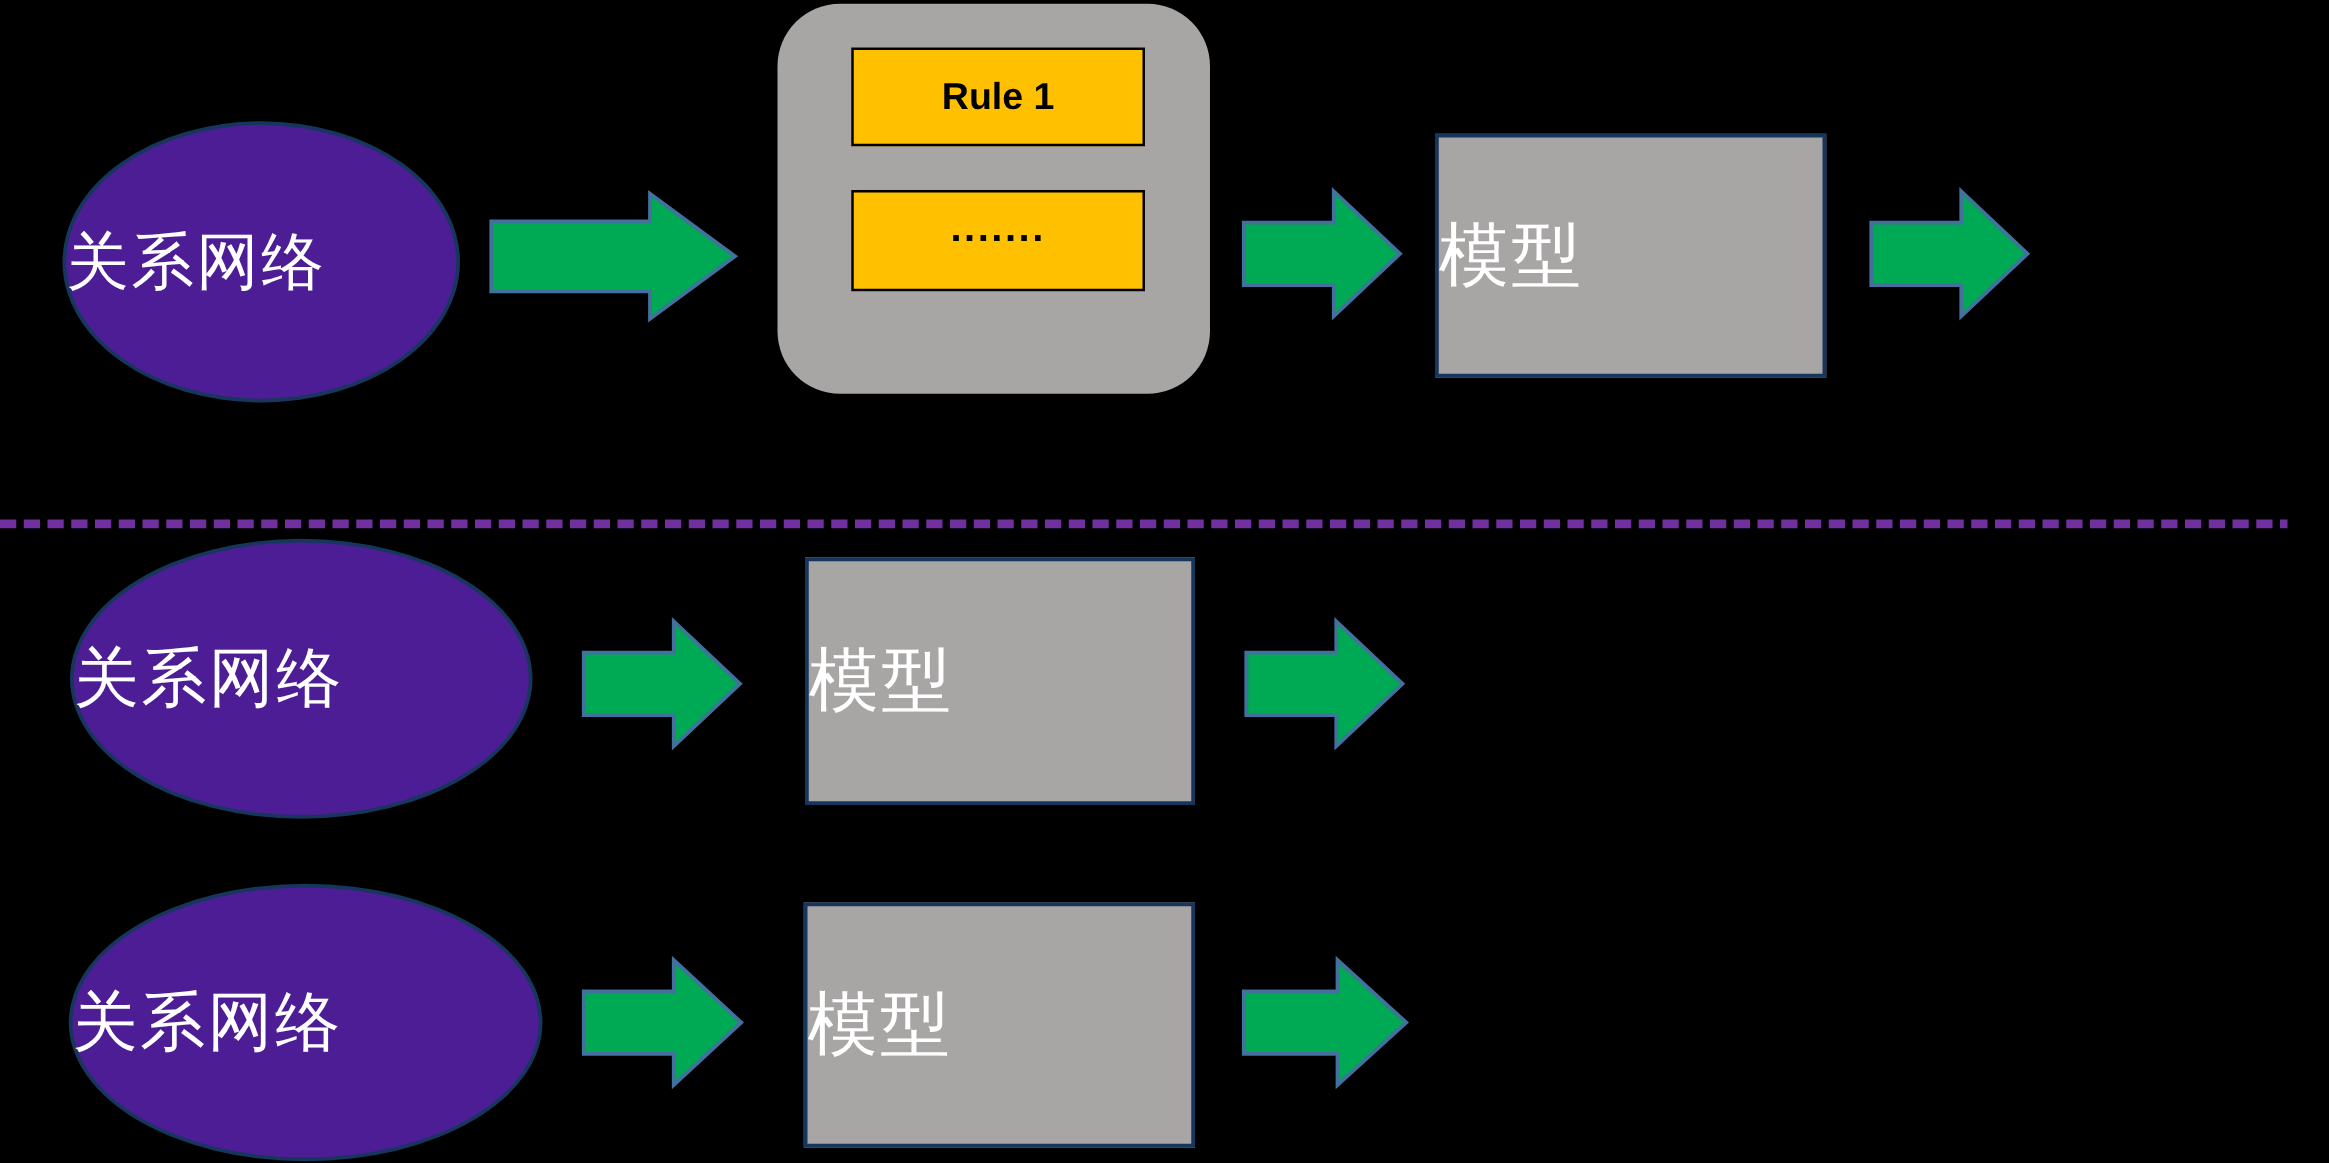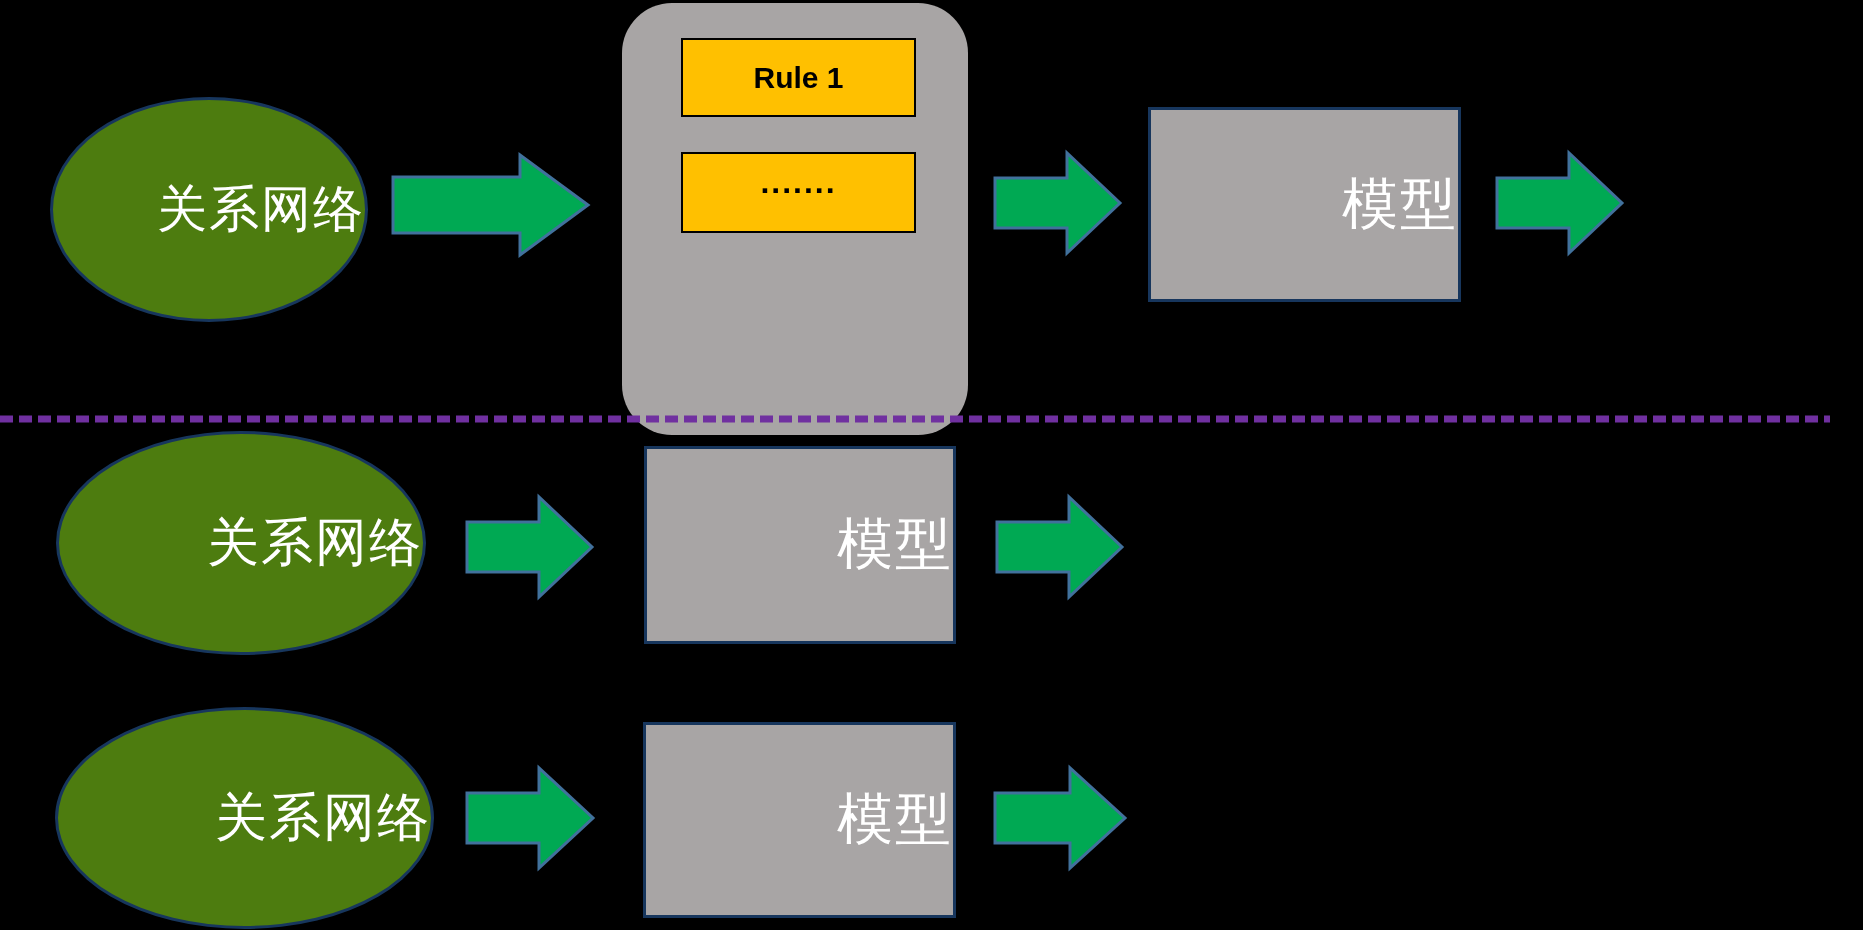--- a/index.html
+++ b/index.html
@@ -6,46 +6,46 @@
   .canvas{
     position:relative;
     width:1863px;height:930px;
     background:#000000;
     overflow:hidden;
     font-family:"Liberation Sans","DejaVu Sans",sans-serif;
   }
   
   .ellipse{
     position:absolute;
-    background:#4d7c0f;
+    background:#4c1d95;
     border:3px solid #17365D;
     border-radius:50%;
-    display:flex;align-items:center;justify-content:flex-end;
+    display:flex;align-items:center;justify-content:flex-start;
     box-sizing:border-box;
   }
   .cjk{
     color:#FFFFFF;
     font-family:"Liberation Serif","DejaVu Serif",serif;
     font-size:52px;
     letter-spacing:2px;
     white-space:nowrap;
   }
   
   .model{
     position:absolute;
     background:#A8A5A5;
     border:3px solid #17365D;
-    display:flex;align-items:center;justify-content:flex-end;
+    display:flex;align-items:center;justify-content:flex-start;
     box-sizing:border-box;
   }
   .model .cjk{font-size:56px;}
   
   .rules-container{
     position:absolute;
-    left:622px;top:3px;width:346px;height:432px;
+    left:622px;top:3px;width:346px;height:312px;
     background:#A8A5A5;
     border-radius:50px;
   }
   .rule{
     position:absolute;
     left:59px;width:235px;
     background:#FFC000;
     border:2px solid #000000;
     display:flex;align-items:center;justify-content:center;
     box-sizing:border-box;

